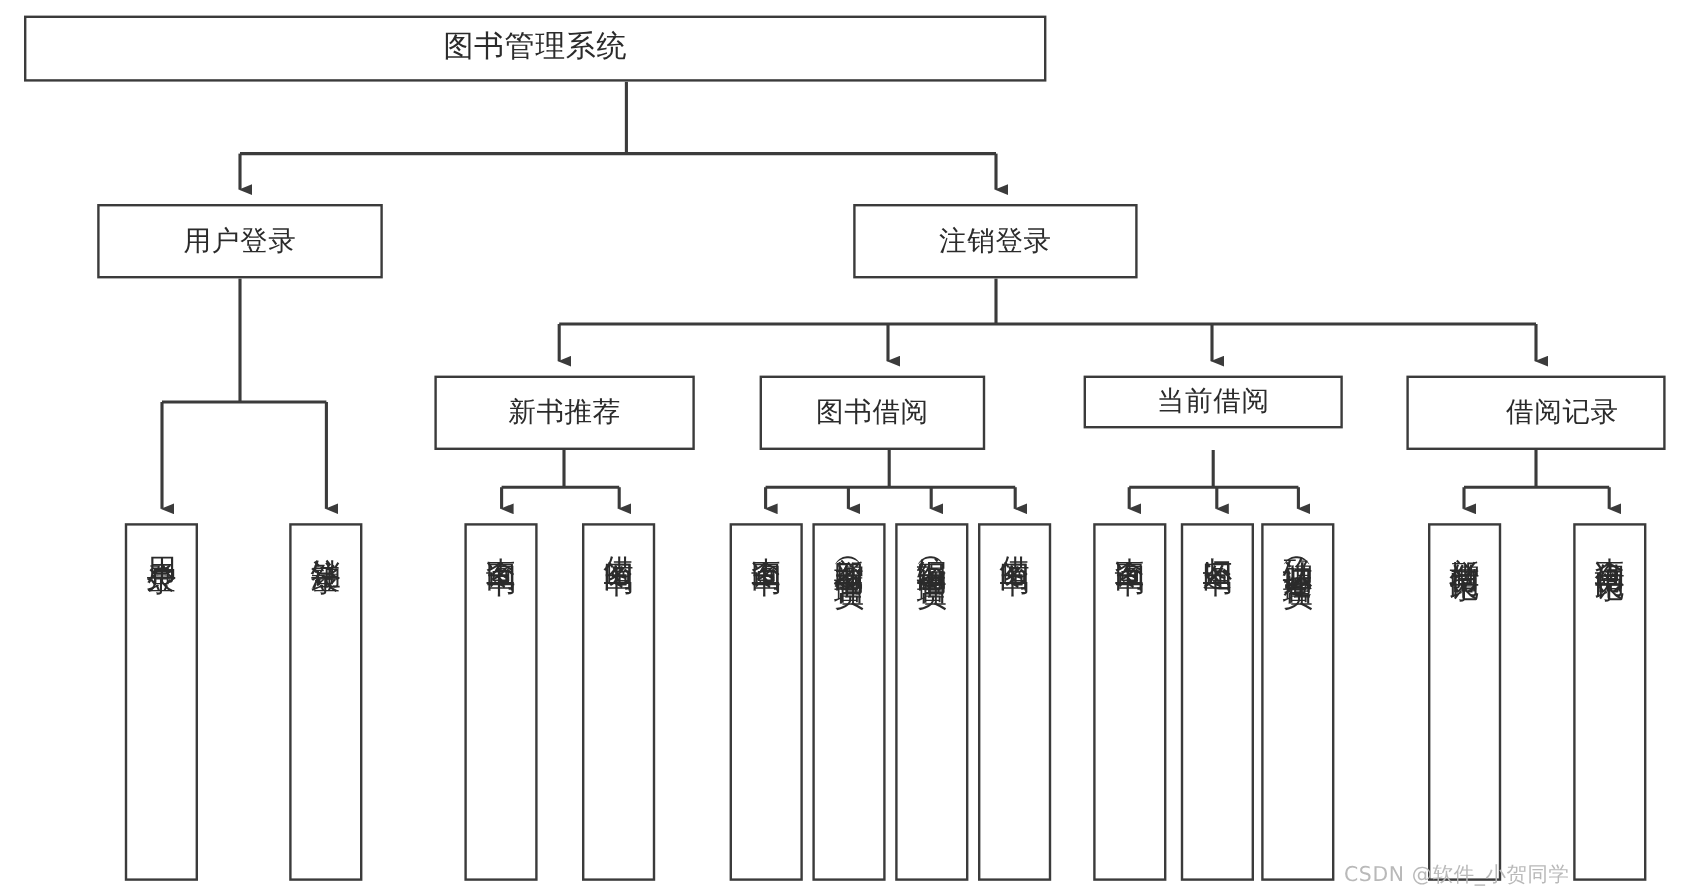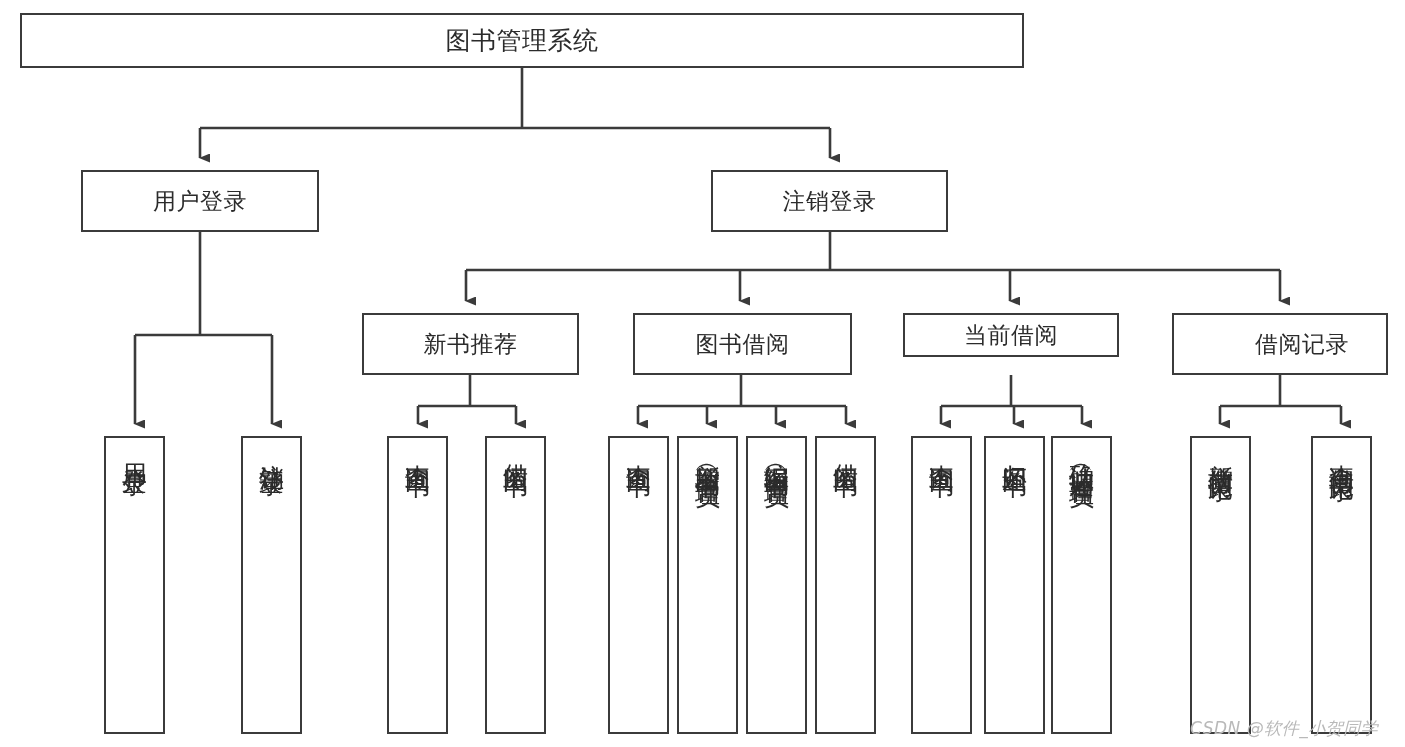--- a/index.html
+++ b/index.html
@@ -115,35 +115,35 @@
       <path d="M1014,406 L1014,424" marker-end="url(#arrowhead)"></path>
       <path d="M1082,406 L1082,424" marker-end="url(#arrowhead)"></path>
 
       <path d="M1280,375 L1280,406"></path>
       <path d="M1220,406 L1341,406"></path>
       <path d="M1220,406 L1220,424" marker-end="url(#arrowhead)"></path>
       <path d="M1341,406 L1341,424" marker-end="url(#arrowhead)"></path>
     </g>
   </svg>
 
-  <div class="node-box lvl0" style="left:20px; top:13px; width:1004px; height:55px;">
+  <div class="node-box lvl0" style="left:20px; top:13px; width:852px; height:55px;font-family:Liberation Mono, monospace;">
     <span class="node-label">图书管理系统</span>
   </div>
 
   <div class="node-box lvl1" style="left:81px; top:170px; width:238px; height:62px;">
     <span class="node-label">用户登录</span>
   </div>
   <div class="node-box lvl1" style="left:711px; top:170px; width:237px; height:62px;">
     <span class="node-label">注销登录</span>
   </div>
 
   <div class="node-box lvl2" style="left:362px; top:313px; width:217px; height:62px;">
     <span class="node-label">新书推荐</span>
   </div>
-  <div class="node-box lvl2" style="left:633px; top:313px; width:219px; height:62px;">
+  <div class="node-box lvl2" style="left:633px; top:313px; width:188px; height:62px;">
     <span class="node-label">图书借阅</span>
   </div>
   <div class="node-box lvl2" style="left:903px; top:313px; width:216px; height:44px;">
     <span class="node-label">当前借阅</span>
   </div>
   <div class="node-box lvl2" style="left:1172px; top:313px; width:216px; height:62px;padding-left:44px;">
     <span class="node-label">借阅记录</span>
   </div>
 
   <div class="node-box leaf" style="left:104px; top:436px; width:61px; height:298px;">
@@ -183,15 +183,15 @@
     <span class="node-label">确认归还（管理员）</span>
   </div>
 
   <div class="node-box leaf" style="left:1190px; top:436px; width:61px; height:298px;">
     <span class="node-label">新增借阅记录</span>
   </div>
   <div class="node-box leaf" style="left:1311px; top:436px; width:61px; height:298px;">
     <span class="node-label">查询借阅记录</span>
   </div>
 
-  <div class="watermark" style="left:1190px; top:717px;font-style:italic;">CSDN @软件_小贺同学</div>
+  <div class="watermark" style="left:1120px; top:717px;">CSDN @软件_小贺同学</div>
 
 </div>
 
 </body></html>

